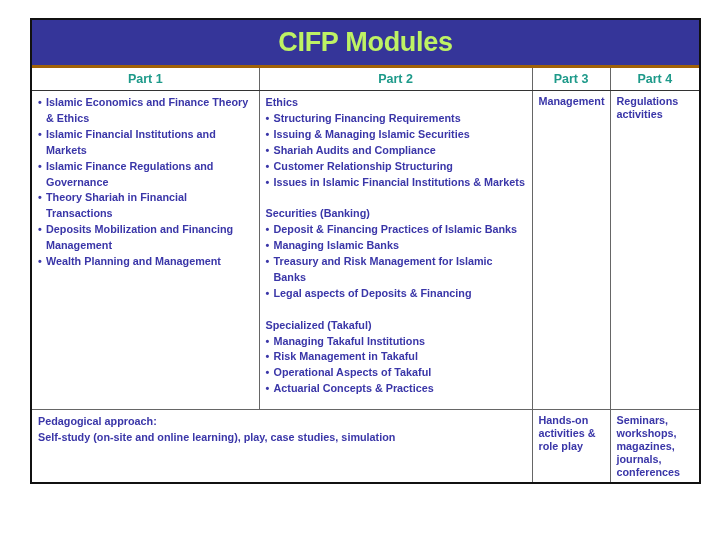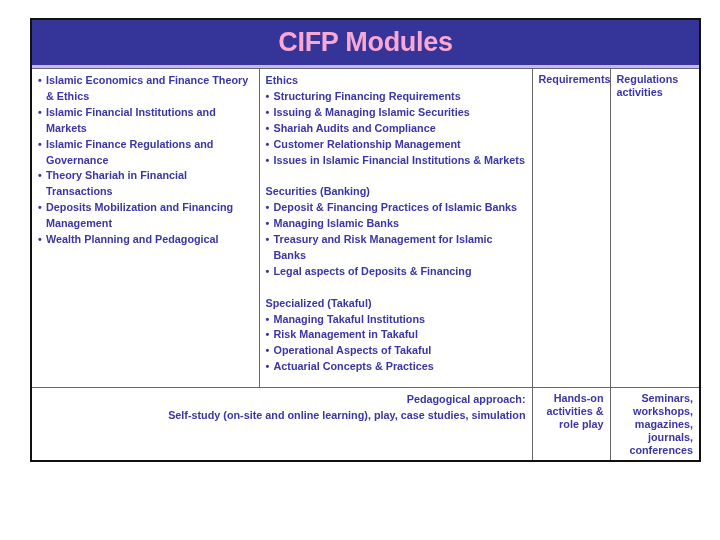--- a/index.html
+++ b/index.html
@@ -18,25 +18,25 @@
       position: absolute;
       left: 30px;
       top: 18px;
       width: 671px;
       border: 2px solid #111;
       box-sizing: border-box;
     }
     .title-band {
       background: #353599;
       height: 45px;
-      border-bottom: 3px solid #c4b5fd;
+      border-bottom: 3px solid #a16207;
       display: flex;
       align-items: center;
       justify-content: center;
-      color: #f9a8d4;
+      color: #bef264;
       font-weight: bold;
       font-size: 27px;
       letter-spacing: -0.3px;
     }
     table {
       border-collapse: collapse;
       width: 100%;
       table-layout: fixed;
     }
     td, th {
@@ -69,71 +69,77 @@
       padding-left: 8px;
     }
     .bullet-item .dot {
       position: absolute;
       left: 0;
       top: 0;
     }
     .group-label { }
     .spacer { height: 15.9px; }
     .row-main td { height: 318px; }
-    .row-bottom td { height: 70px; text-align: right; }
+    .row-bottom td { height: 70px; }
     .cell.tight { line-height: 13px; padding-top: 4px; }
   </style>
 </head>
 <body>
 
 <div class="frame">
   <div class="title-band">CIFP Modules</div>
   <table>
     <colgroup>
       <col style="width:227px">
       <col style="width:273px">
       <col style="width:78px">
       <col style="width:89px">
     </colgroup>
     <tbody>
+        <tr>
+      <th>Part 1</th>
+      <th>Part 2</th>
+      <th>Part 3</th>
+      <th>Part 4</th>
+    </tr>
     <tr class="row-main">
       <td>
         <div class="cell">
           <div class="bullet-item"><span class="dot">•</span><span>Islamic Economics and Finance Theory &amp; Ethics</span></div>
           <div class="bullet-item"><span class="dot">•</span><span>Islamic Financial Institutions and Markets</span></div>
           <div class="bullet-item"><span class="dot">•</span><span>Islamic Finance Regulations and Governance</span></div>
           <div class="bullet-item"><span class="dot">•</span><span>Theory Shariah in Financial Transactions</span></div>
           <div class="bullet-item"><span class="dot">•</span><span>Deposits Mobilization and Financing Management</span></div>
-          <div class="bullet-item"><span class="dot">•</span><span>Wealth Planning and Pedagogical</span></div>
+          <div class="bullet-item"><span class="dot">•</span><span>Wealth Planning and Management</span></div>
         </div>
       </td>
       <td>
         <div class="cell">
           <div class="group-label">Ethics</div>
           <div class="bullet-item"><span class="dot">•</span><span>Structuring Financing Requirements</span></div>
           <div class="bullet-item"><span class="dot">•</span><span>Issuing &amp; Managing Islamic Securities</span></div>
           <div class="bullet-item"><span class="dot">•</span><span>Shariah Audits and Compliance</span></div>
-          <div class="bullet-item"><span class="dot">•</span><span>Customer Relationship Management</span></div>
+          <div class="bullet-item"><span class="dot">•</span><span>Customer Relationship Structuring</span></div>
           <div class="bullet-item"><span class="dot">•</span><span>Issues in Islamic Financial Institutions &amp; Markets</span></div>
           <div class="spacer"></div>
           <div class="group-label">Securities (Banking)</div>
           <div class="bullet-item"><span class="dot">•</span><span>Deposit &amp; Financing Practices of Islamic Banks</span></div>
           <div class="bullet-item"><span class="dot">•</span><span>Managing Islamic Banks</span></div>
           <div class="bullet-item"><span class="dot">•</span><span>Treasury and Risk Management for Islamic Banks</span></div>
           <div class="bullet-item"><span class="dot">•</span><span>Legal aspects of Deposits &amp; Financing</span></div>
           <div class="spacer"></div>
           <div class="group-label">Specialized (Takaful)</div>
           <div class="bullet-item"><span class="dot">•</span><span>Managing Takaful Institutions</span></div>
           <div class="bullet-item"><span class="dot">•</span><span>Risk Management in Takaful</span></div>
           <div class="bullet-item"><span class="dot">•</span><span>Operational Aspects of Takaful</span></div>
           <div class="bullet-item"><span class="dot">•</span><span>Actuarial Concepts &amp; Practices</span></div>
         </div>
       </td>
       <td>
-        <div class="cell tight">Requirements</div>
+        <div class="cell tight">Management</div>
       </td>
       <td>
         <div class="cell tight">Regulations activities</div>
       </td>
     </tr>
     <tr class="row-bottom">
       <td colspan="2">
         <div class="cell">
           <div>Pedagogical approach:</div>
           <div>Self-study (on-site and online learning), play, case studies, simulation</div>

